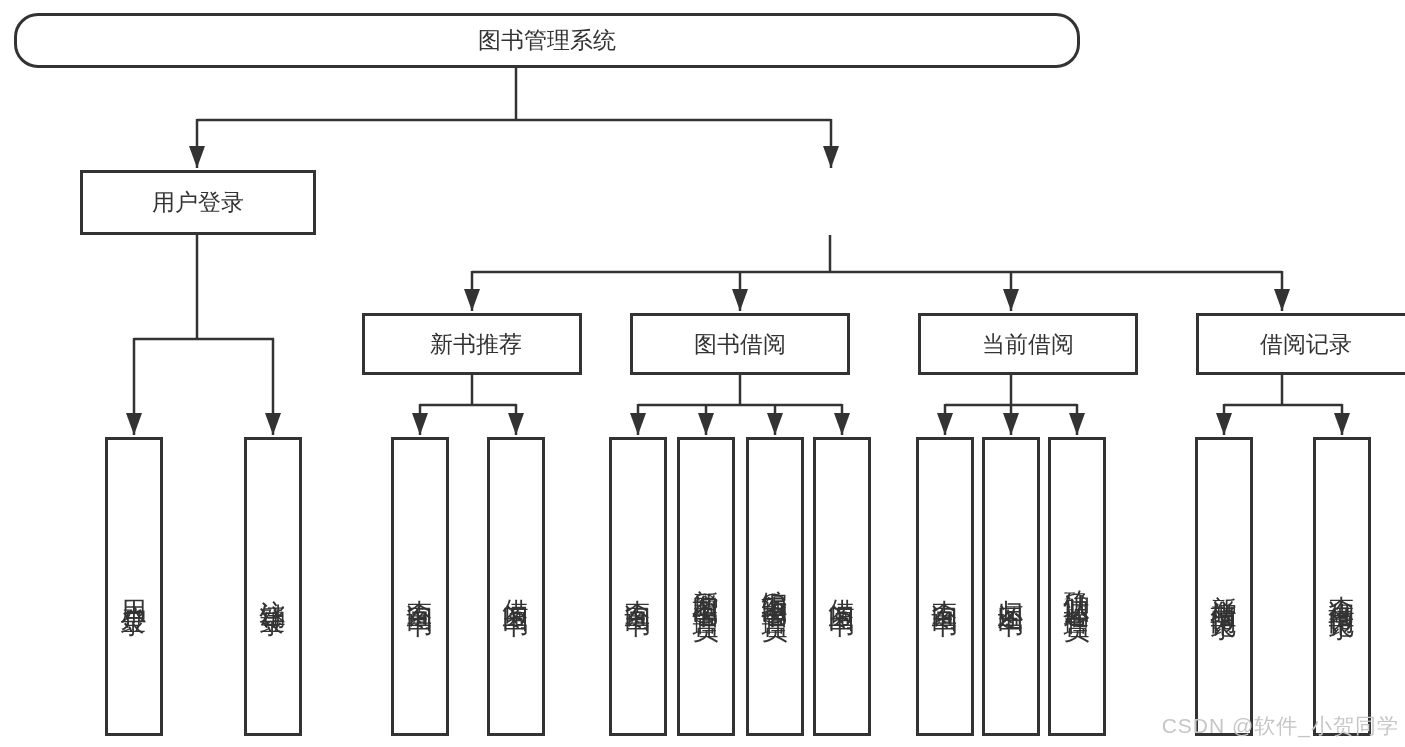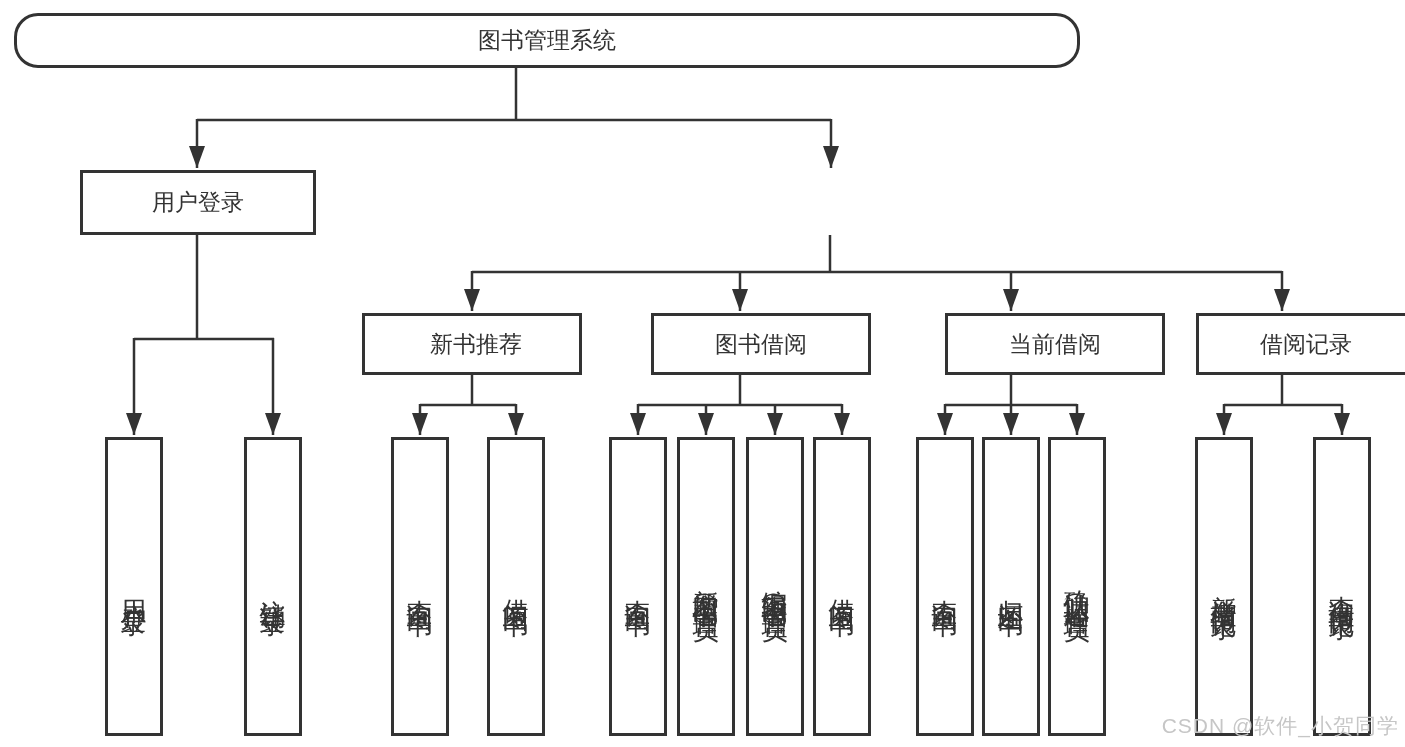--- a/index.html
+++ b/index.html
@@ -105,24 +105,24 @@
     <span>图书管理系统</span>
   </div>
 
   <div class="node node-l2" style="left:80px;">
     <span>用户登录</span>
   </div>
 
   <div class="node node-l3" style="left:362px;padding-left:8px;">
     <span>新书推荐</span>
   </div>
-  <div class="node node-l3" style="left:651px;">
+  <div class="node node-l3" style="left:630px;">
     <span>图书借阅</span>
   </div>
-  <div class="node node-l3" style="left:945px;">
+  <div class="node node-l3" style="left:918px;">
     <span>当前借阅</span>
   </div>
   <div class="node node-l3" style="left:1172px;margin-left:24px;">
     <span>借阅记录</span>
   </div>
 
   <div class="node leaf" style="left:105px;">
     <span>用户登录</span>
   </div>
   <div class="node leaf" style="left:244px;">

